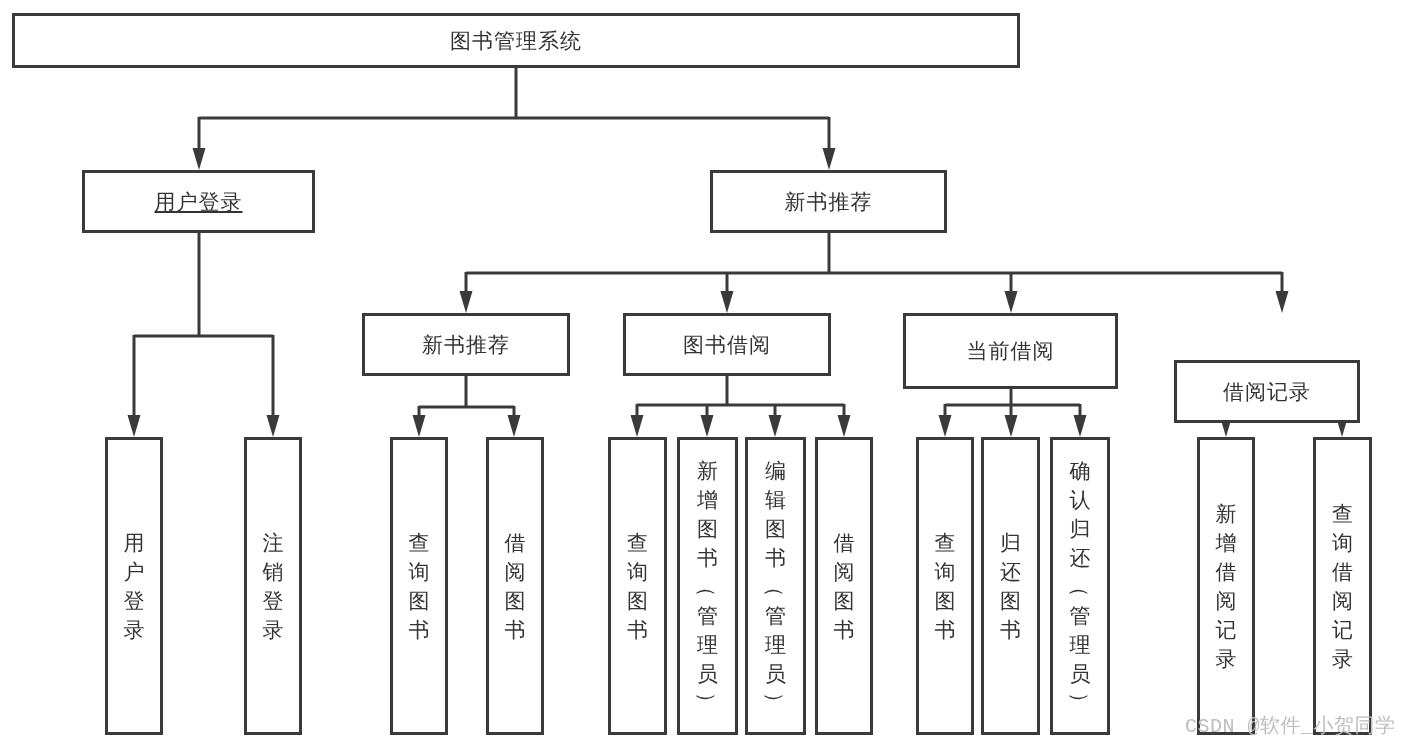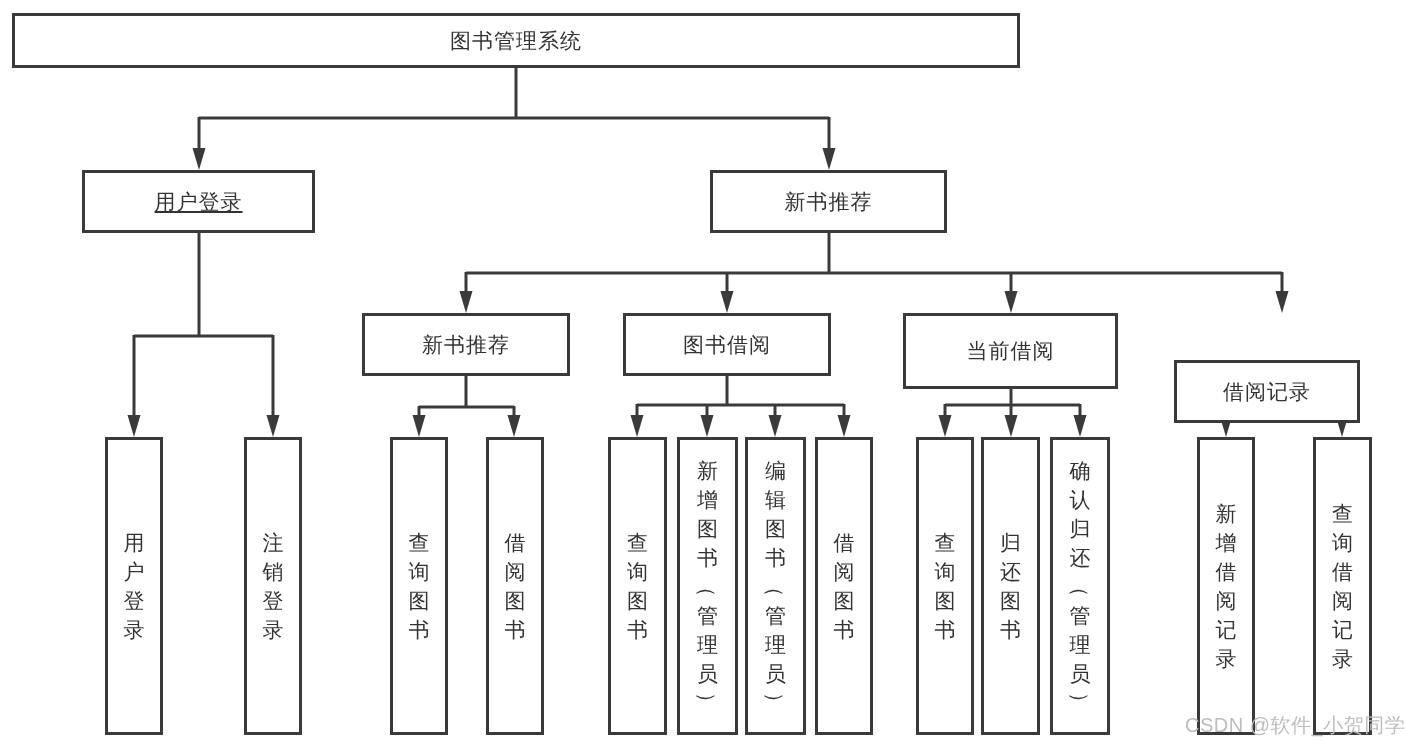--- a/index.html
+++ b/index.html
@@ -48,20 +48,21 @@
   }
   .node.v span.rot { transform: rotate(90deg); }
   .watermark {
     position: absolute;
     left: 1185px;
     top: 712px;
     font-size: 20px;
     color: #bdbdbd;
     white-space: nowrap;
     letter-spacing: 0.5px;
+    font-family: Liberation Mono, monospace;
   }
 </style>
 </head>
 <body>
 
 <div class="canvas">
 
   <svg class="connectors" viewBox="0 0 1405 747">
 
     <path d="M516,68 V118"></path>

